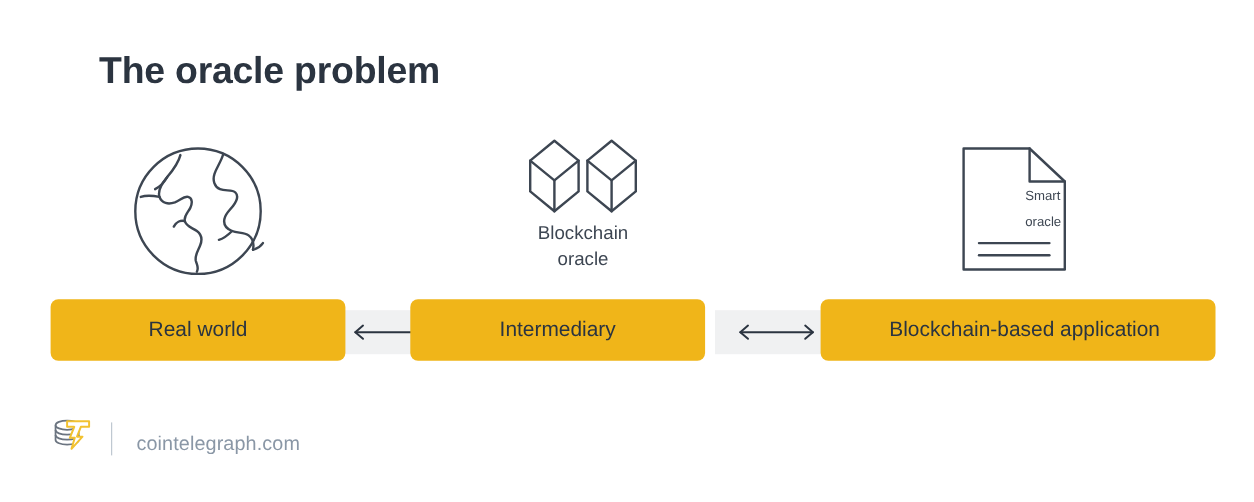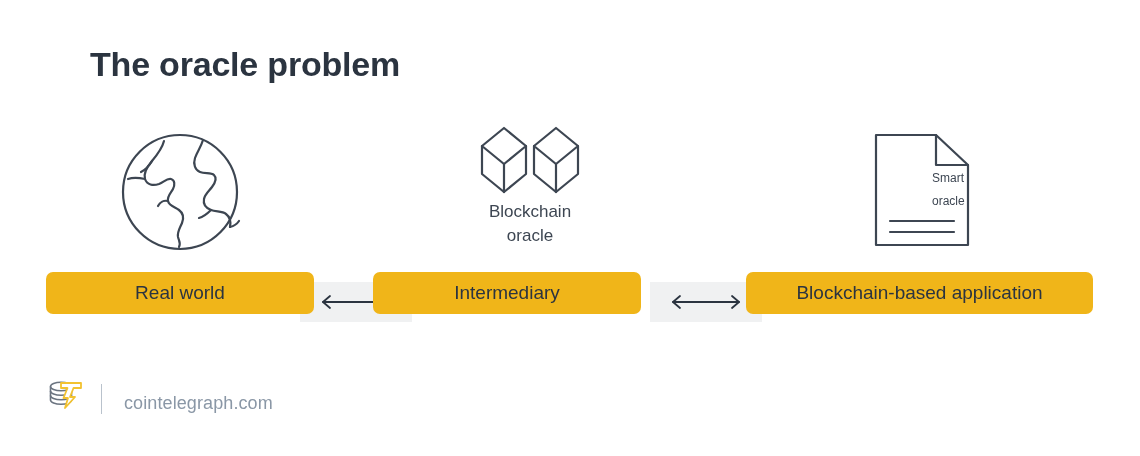--- a/index.html
+++ b/index.html
@@ -85,33 +85,33 @@
     justify-content: center;
   }
   .connector.c1 { left: 300px;  width: 112px; }
   .connector.c2 { left: 650px;  width: 112px; }
   .arrow-svg { display: block; }
 
   
   .box {
     position: absolute;
     top: 272px;
-    height: 42px;
+    height: 56px;
     background: #f0b519;
     border-radius: 7px;
     display: flex;
     align-items: center;
     justify-content: center;
     color: #2b3440;
     font-size: 19px;
     white-space: nowrap;
   }
   .box.b1 { left: 46px;  width: 268px; }
   .box.b2 { left: 373px; width: 268px; }
-  .box.b3 { left: 746px; width: 347px; }
+  .box.b3 { left: 746px; width: 347px; padding-left: 12px; }
 
   
   .footer {
     position: absolute;
     left: 46px;
     top: 370px;
     display: flex;
     align-items: flex-end;
     height: 44px;
   }

